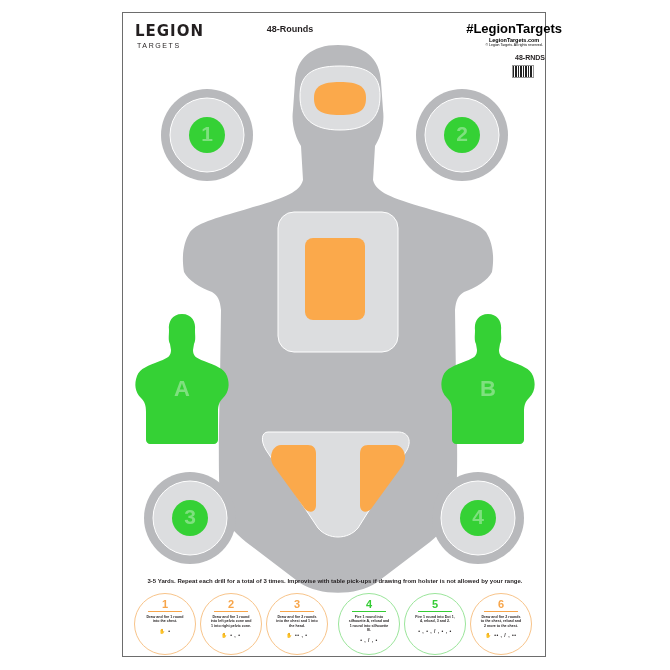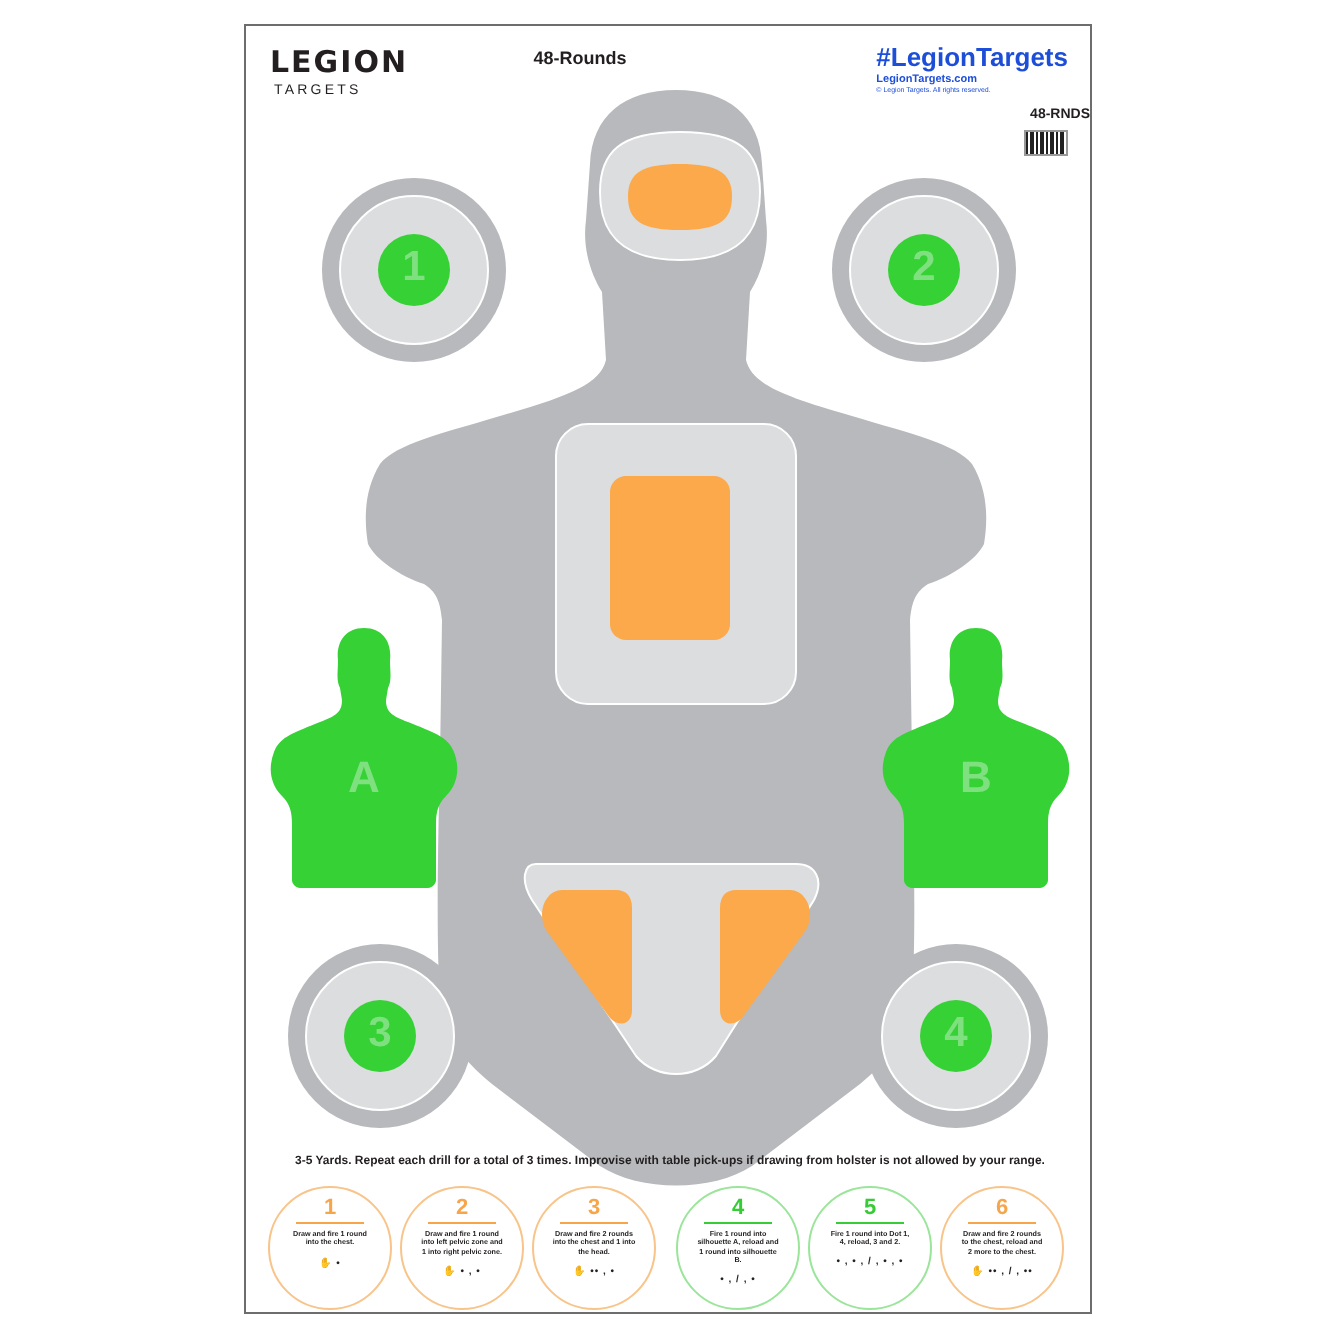--- a/index.html
+++ b/index.html
@@ -2,21 +2,21 @@
 <html><head>
 <meta charset="utf-8">
 <style>
   html, body { margin:0; padding:0; background:#ffffff; }
   body { width:670px; height:670px; position:relative; overflow:hidden; font-family:"Liberation Sans", sans-serif; }
   .paper { position:absolute; left:122px; top:12px; width:424px; height:645px; border:1px solid #6d6d6d; box-sizing:border-box; background:#fff; }
   .logo { position:absolute; left:135px; top:22px; }
   .logo-main { font-family:"DejaVu Sans", sans-serif; font-weight:bold; font-size:15px; letter-spacing:1px; color:#231f20; line-height:19px; }
   .logo-sub { font-size:7px; letter-spacing:1.6px; color:#231f20; margin-left:2px; margin-top:1px; }
   .center-title { position:absolute; left:0; width:580px; top:24px; text-align:center; font-size:9px; font-weight:bold; color:#231f20; }
-  .hash { position:absolute; right:136px; top:21px; text-align:left; color:#1d4ed8; }
+  .hash { position:absolute; right:108px; top:21px; text-align:center; color:#000000; }
   .hash-main { font-size:13px; font-weight:bold; }
   .hash-url { font-size:5.5px; font-weight:bold; margin-top:1px; }
   .hash-copy { font-size:3.5px; }
   .sku { position:absolute; right:125px; top:54px; font-size:7px; font-weight:bold; color:#231f20; text-align:right; }
   .barcode { position:absolute; left:512px; top:65px; width:22px; height:13px; border:1px solid #999; box-sizing:border-box;
     background:repeating-linear-gradient(90deg,#222 0 1px,#fff 1px 2px,#222 2px 4px,#fff 4px 5px); }
   svg.art { position:absolute; left:0; top:0; }
   .instructions { position:absolute; left:0; width:670px; top:578px; text-align:center; font-size:6px; font-weight:bold; color:#231f20; }
   .drill { position:absolute; width:62px; height:62px; border-radius:50%; box-sizing:border-box; text-align:center; }
   .drill .num { font-size:11px; font-weight:bold; margin-top:4px; line-height:12px; }

